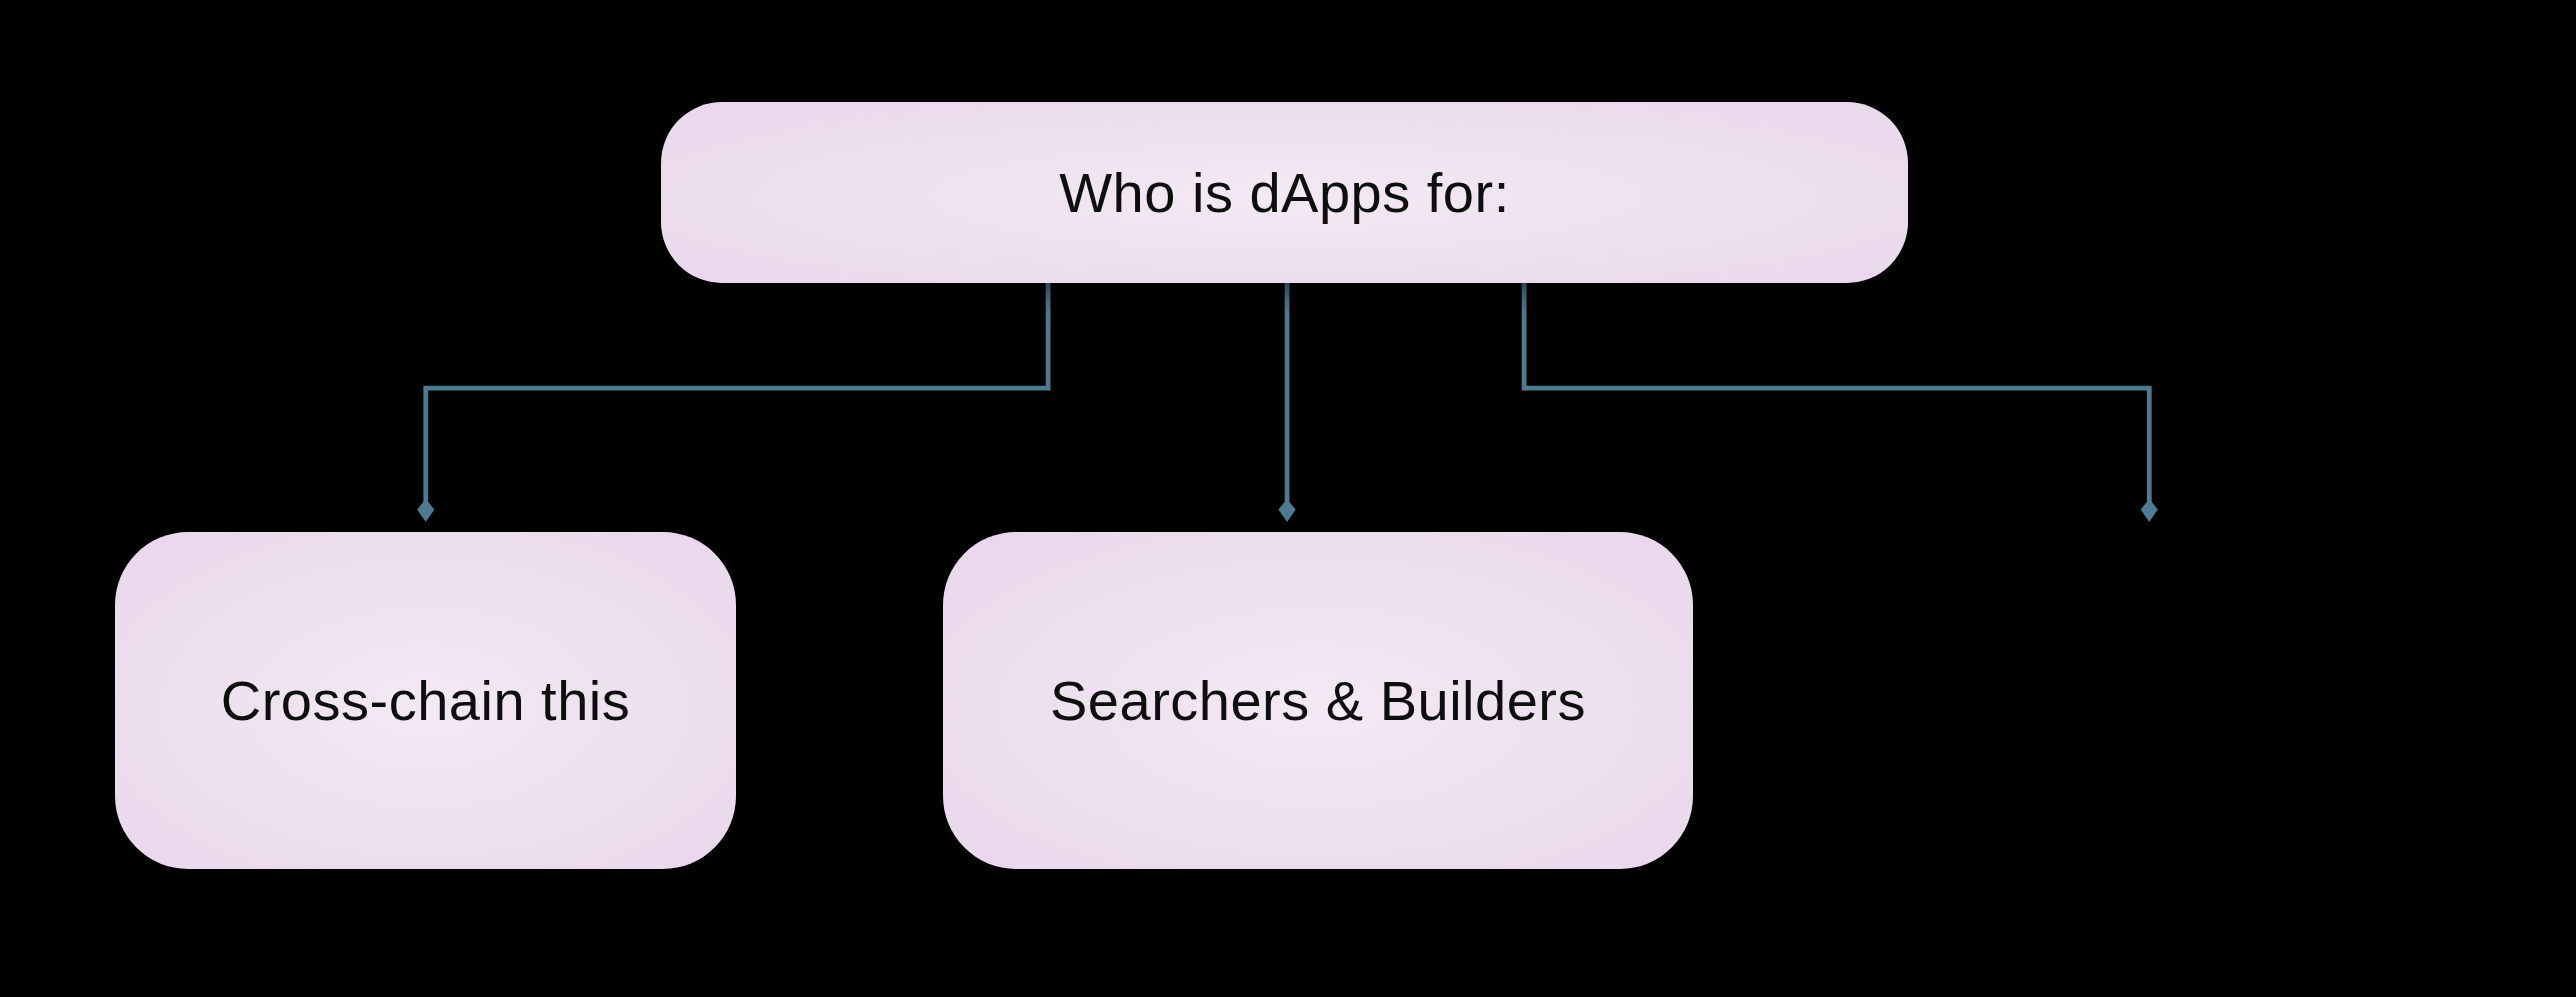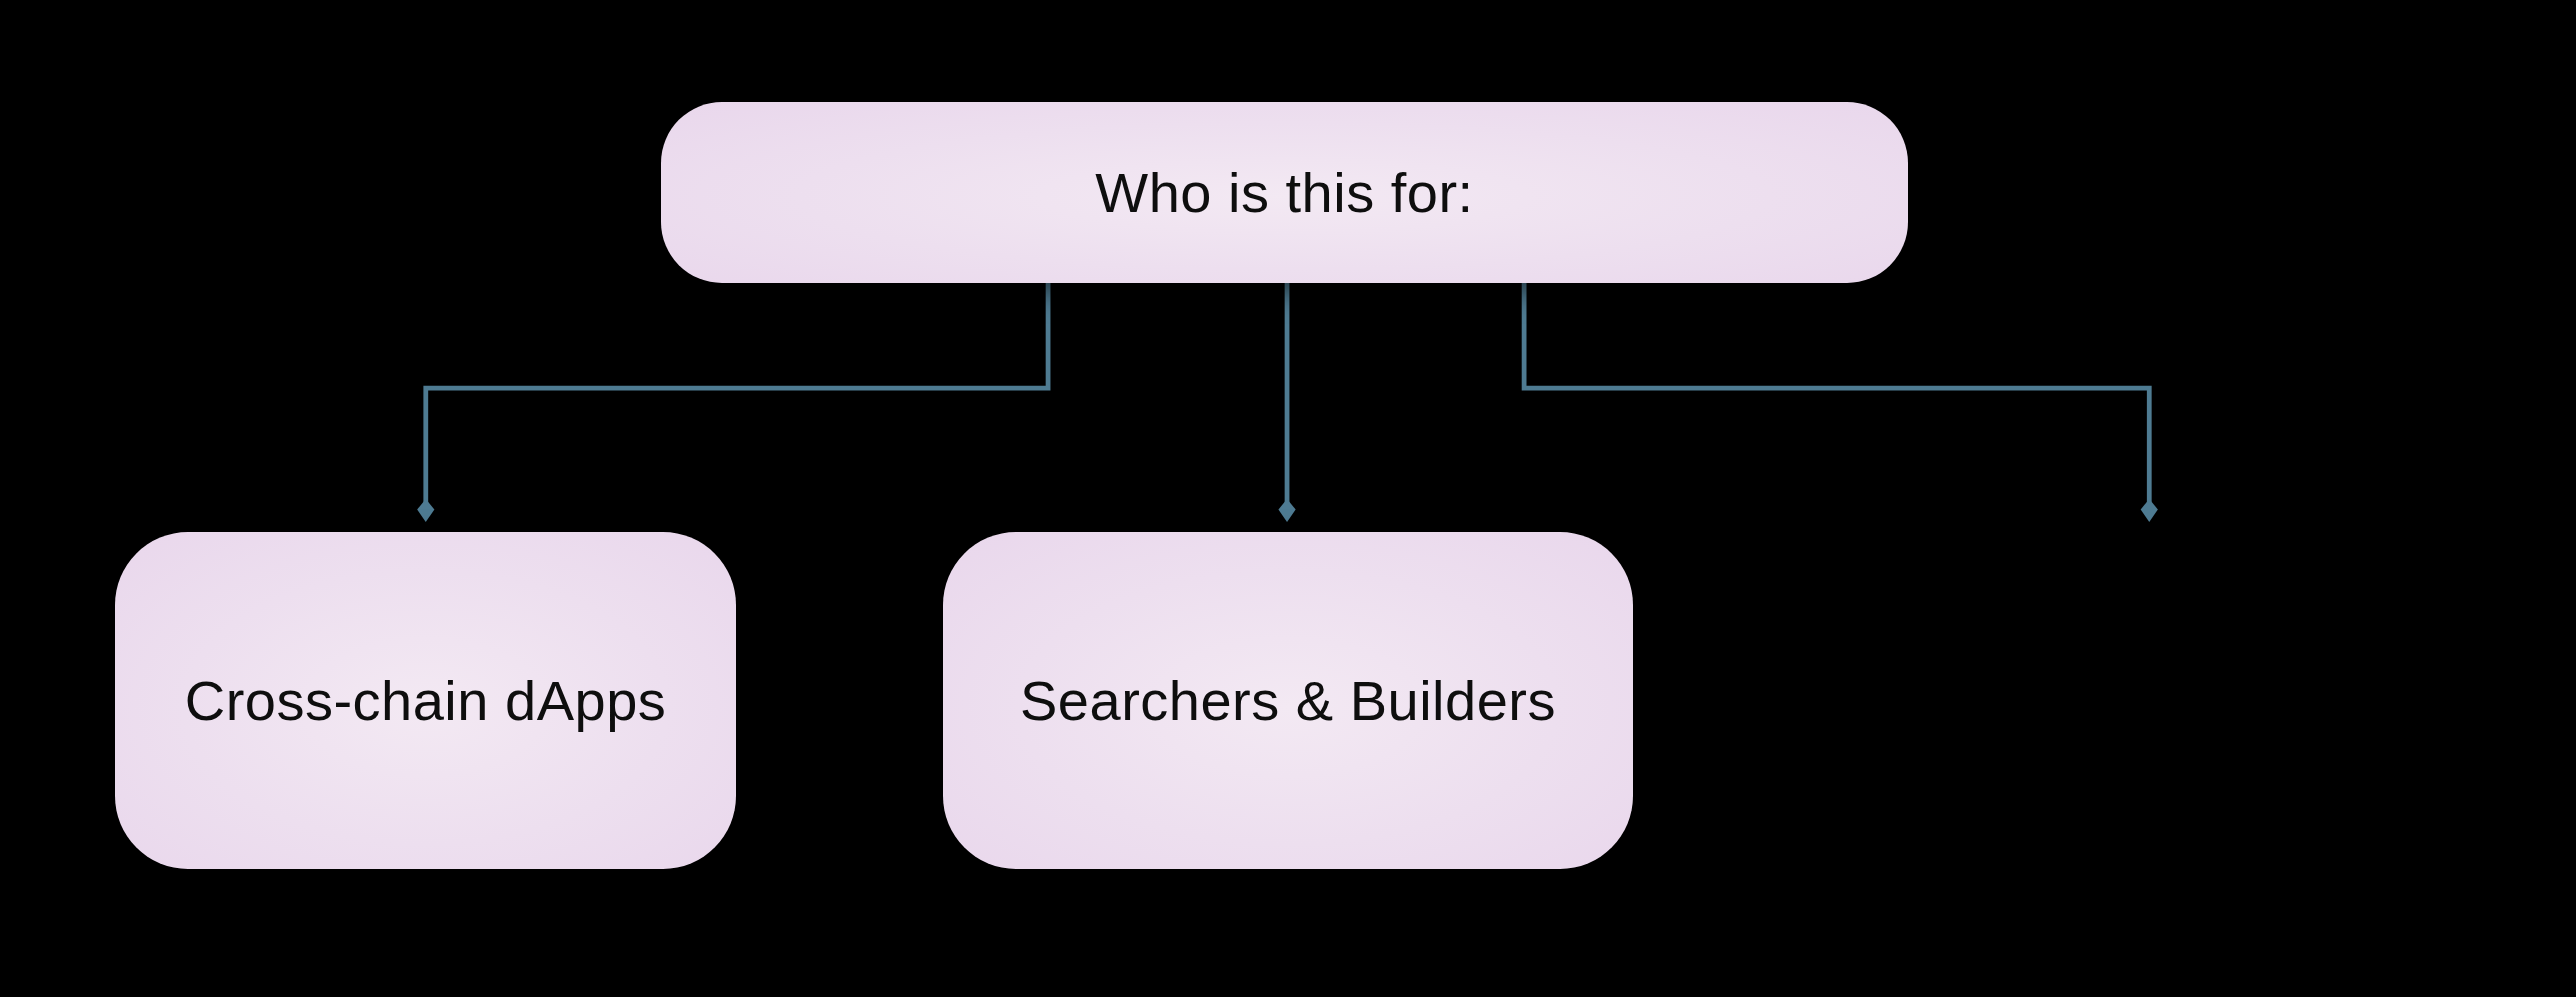--- a/index.html
+++ b/index.html
@@ -49,43 +49,43 @@
   }
   .node-root{
     left:661px;top:102px;width:1247px;height:181px;
     border-radius:61px;
   }
   .node-child{
     top:532px;height:337px;
     border-radius:73px;
   }
   .node-child-0{left:115px;width:621px;}
-  .node-child-1{left:943px;width:690px;}
+  .node-child-1{left:943px;width:750px;}
   .node-child-2{left:1833px;width:622px;}
 </style>
 </head>
 <body>
 
 <div class="stage">
 
   <svg class="connectors" viewBox="0 0 2694 1043" xmlns="http://www.w3.org/2000/svg">
     <path class="conn" d="M1096,294 L1096,406 L445,406 L445,527"></path>
     <path class="conn" d="M1346,294 L1346,527"></path>
     <path class="conn" d="M1594,294 L1594,406 L2248,406 L2248,527"></path>
     <polygon class="diamond" points="445,522 454,533 445,546 436,533"></polygon>
     <polygon class="diamond" points="1346,522 1355,533 1346,546 1337,533"></polygon>
     <polygon class="diamond" points="2248,522 2257,533 2248,546 2239,533"></polygon>
   </svg>
 
   <div class="node node-root">
-    <span>Who is this for:</span>
+    <span>Who is dApps for:</span>
   </div>
 
   <div class="node node-child node-child-0">
-    <span>Cross-chain dApps</span>
+    <span>Cross-chain this</span>
   </div>
 
   <div class="node node-child node-child-1">
     <span>Searchers &amp; Builders</span>
   </div>
 
 
 </div>
 
 

